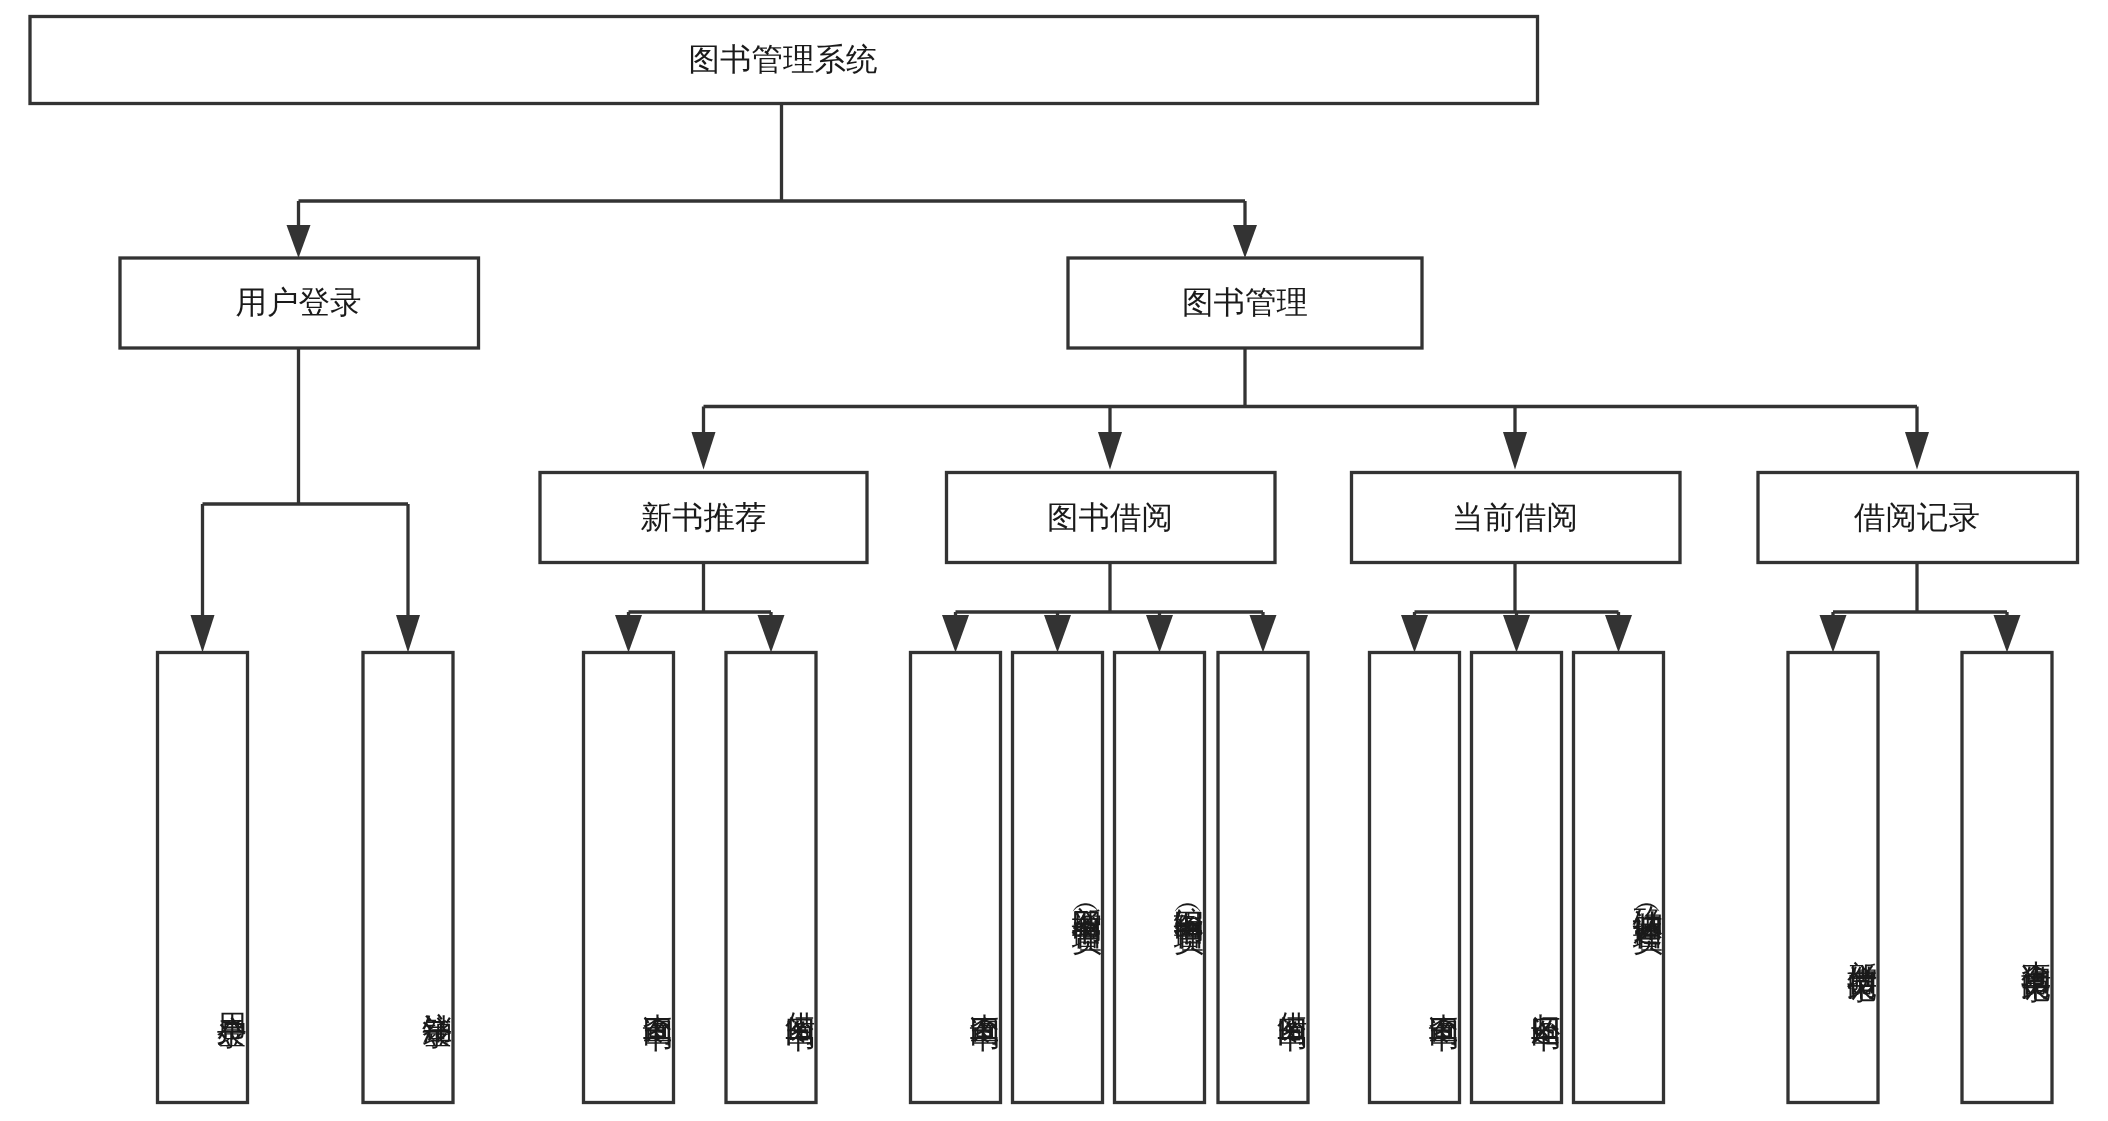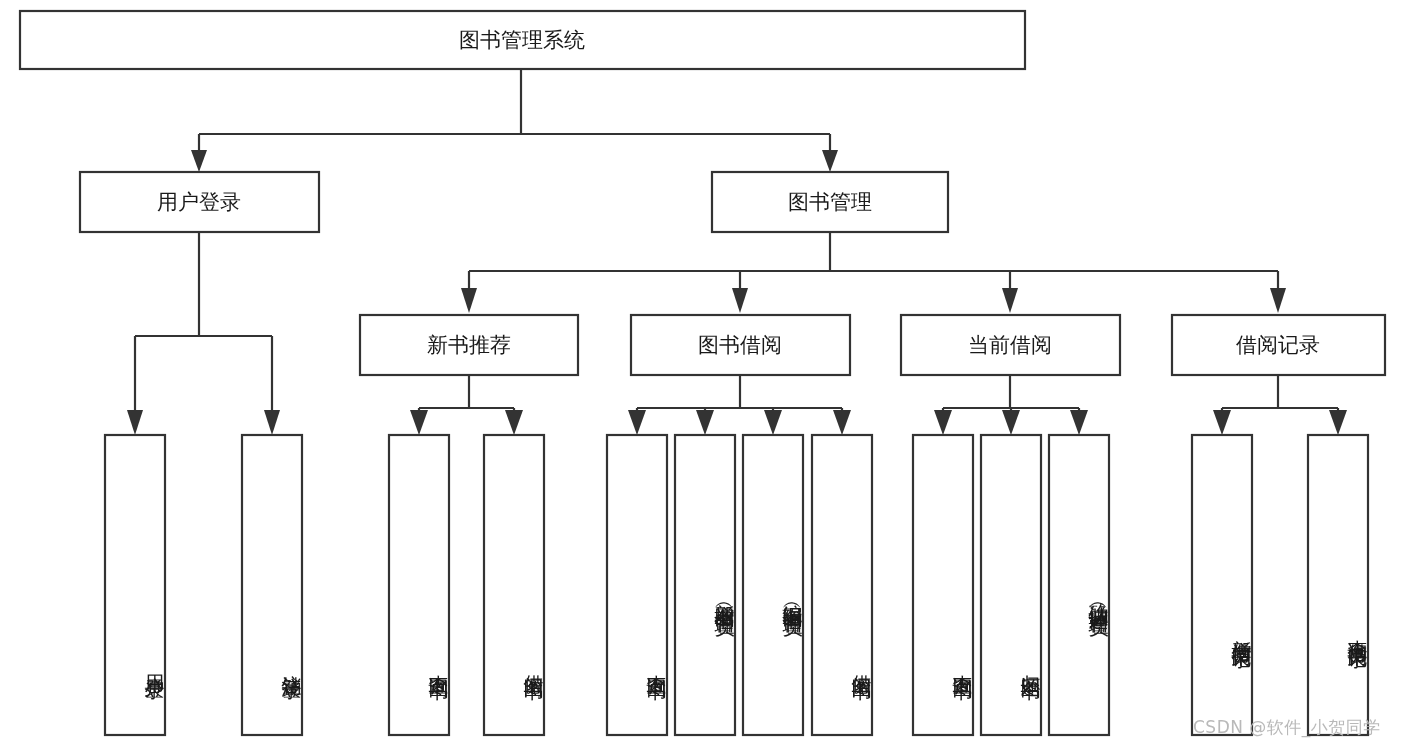--- a/index.html
+++ b/index.html
@@ -195,15 +195,14 @@
   <div class="node-label-v" style="left:743px; top:435px; width:60px; height:300px; padding-top:12px;">编辑图书（管理员）</div>
   <div class="node-label-v" style="left:812px; top:435px; width:60px; height:300px; padding-top:78px;">借阅图书</div>
 
   <div class="node-label-v" style="left:913px; top:435px; width:60px; height:300px; padding-top:78px;">查询图书</div>
   <div class="node-label-v" style="left:981px; top:435px; width:60px; height:300px; padding-top:78px;">归还图书</div>
   <div class="node-label-v" style="left:1049px; top:435px; width:60px; height:300px; padding-top:12px;">确认归还（管理员）</div>
 
   <div class="node-label-v" style="left:1192px; top:435px; width:60px; height:300px; padding-top:45px;">新增借阅记录</div>
   <div class="node-label-v" style="left:1308px; top:435px; width:60px; height:300px; padding-top:45px;">查询借阅记录</div>
 
-  <div class="watermark" style="left:1193px; top:716px;">CSDN @软件_小贺同学</div>
 
 </div>
 
 </body></html>

